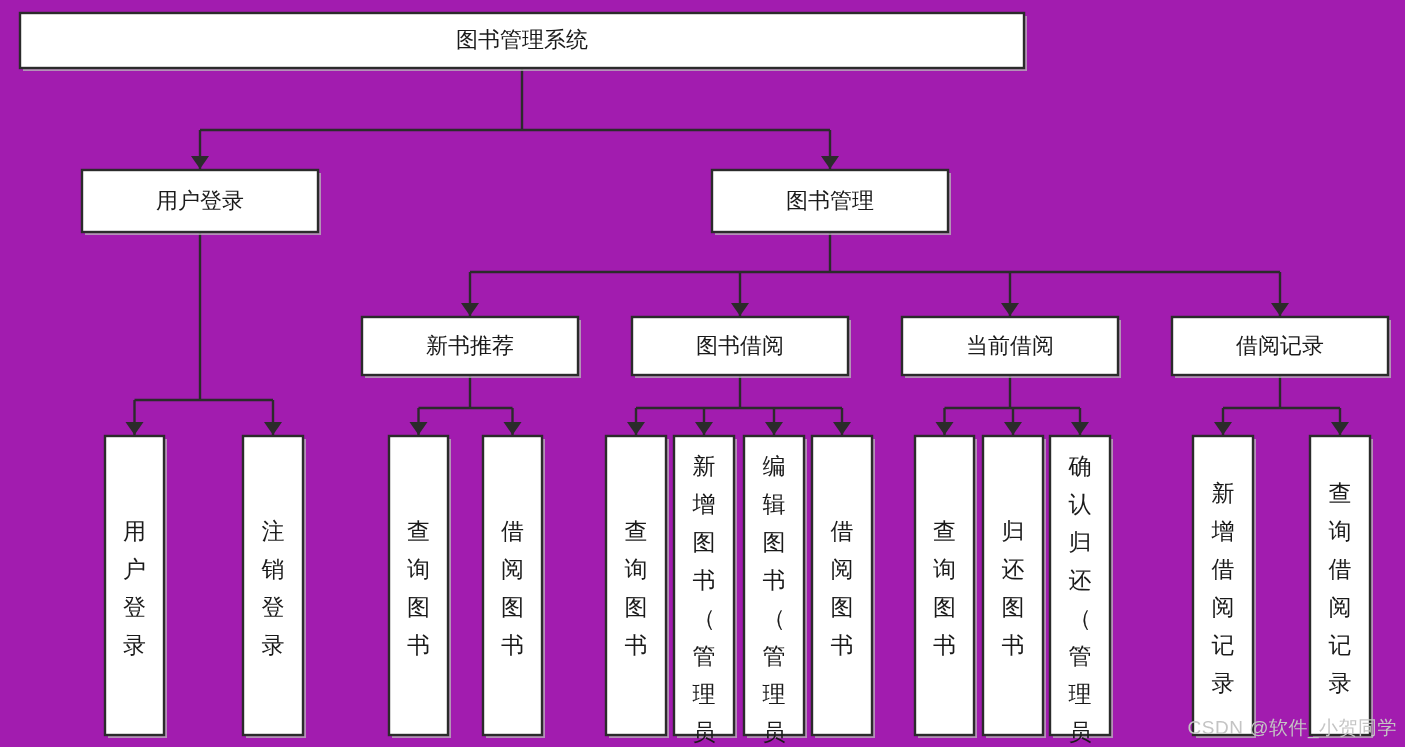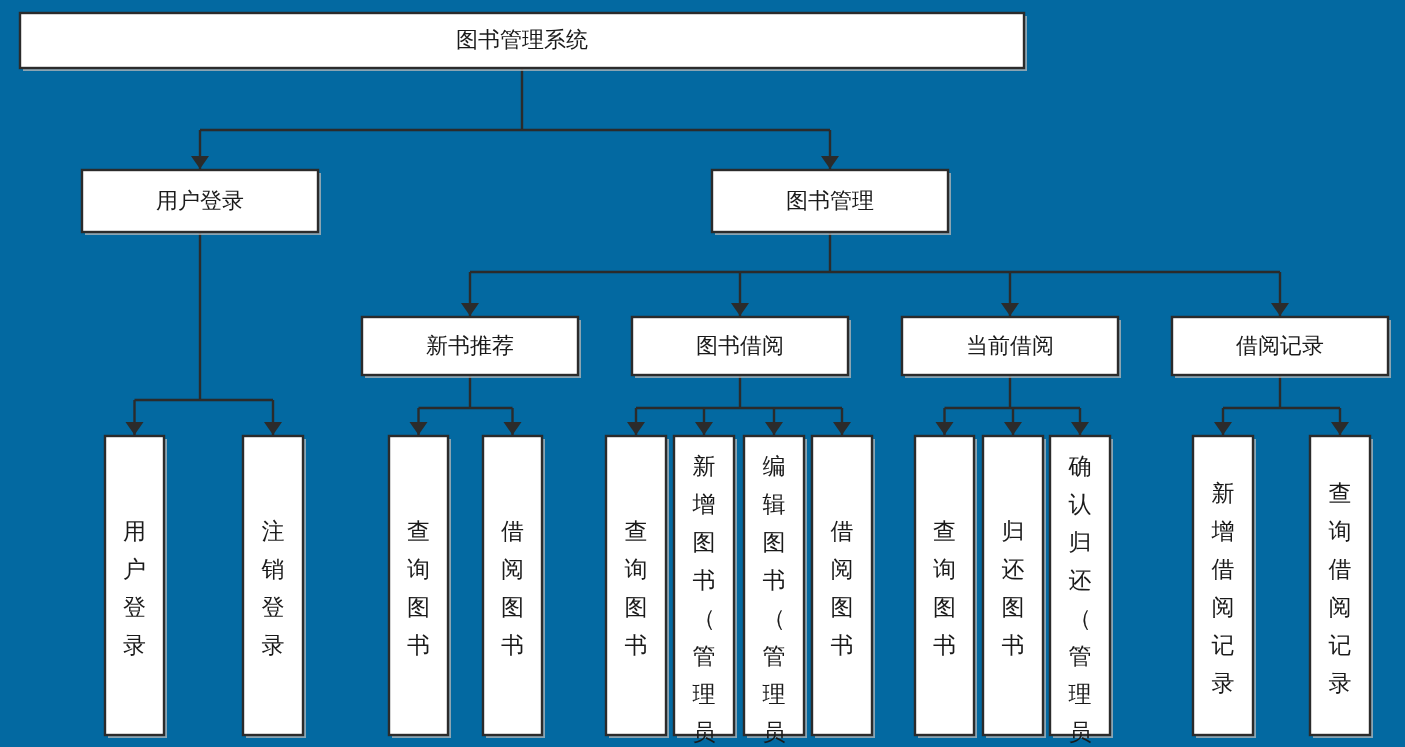--- a/index.html
+++ b/index.html
@@ -10,21 +10,21 @@
   body {
     width: 1405px;
     height: 747px;
     font-family: "Liberation Sans", "DejaVu Sans", sans-serif;
     overflow: hidden;
   }
   #diagram-root {
     position: relative;
     width: 1405px;
     height: 747px;
-    background: #0369a1;
+    background: #a21caf;
   }
   svg.diagram {
     position: absolute;
     left: 0;
     top: 0;
     width: 1405px;
     height: 747px;
     display: block;
   }
   .node-rect {
@@ -227,13 +227,14 @@
           <rect x="1193" y="436" width="60" height="299" class="node-rect"></rect>
           <text x="1223" y="501.14" class="node-label-v"><tspan x="1223" dy="0">新</tspan><tspan x="1223" dy="38">增</tspan><tspan x="1223" dy="38">借</tspan><tspan x="1223" dy="38">阅</tspan><tspan x="1223" dy="38">记</tspan><tspan x="1223" dy="38">录</tspan></text>
         </g>
         <g>
           <rect x="1313" y="439" width="60" height="299" class="node-shadow"></rect>
           <rect x="1310" y="436" width="60" height="299" class="node-rect"></rect>
           <text x="1340" y="501.14" class="node-label-v"><tspan x="1340" dy="0">查</tspan><tspan x="1340" dy="38">询</tspan><tspan x="1340" dy="38">借</tspan><tspan x="1340" dy="38">阅</tspan><tspan x="1340" dy="38">记</tspan><tspan x="1340" dy="38">录</tspan></text>
         </g>
       </g>
     </svg>
+  <div class="watermark">CSDN @软件_小贺同学</div>
 </div>
 
 </body></html>

